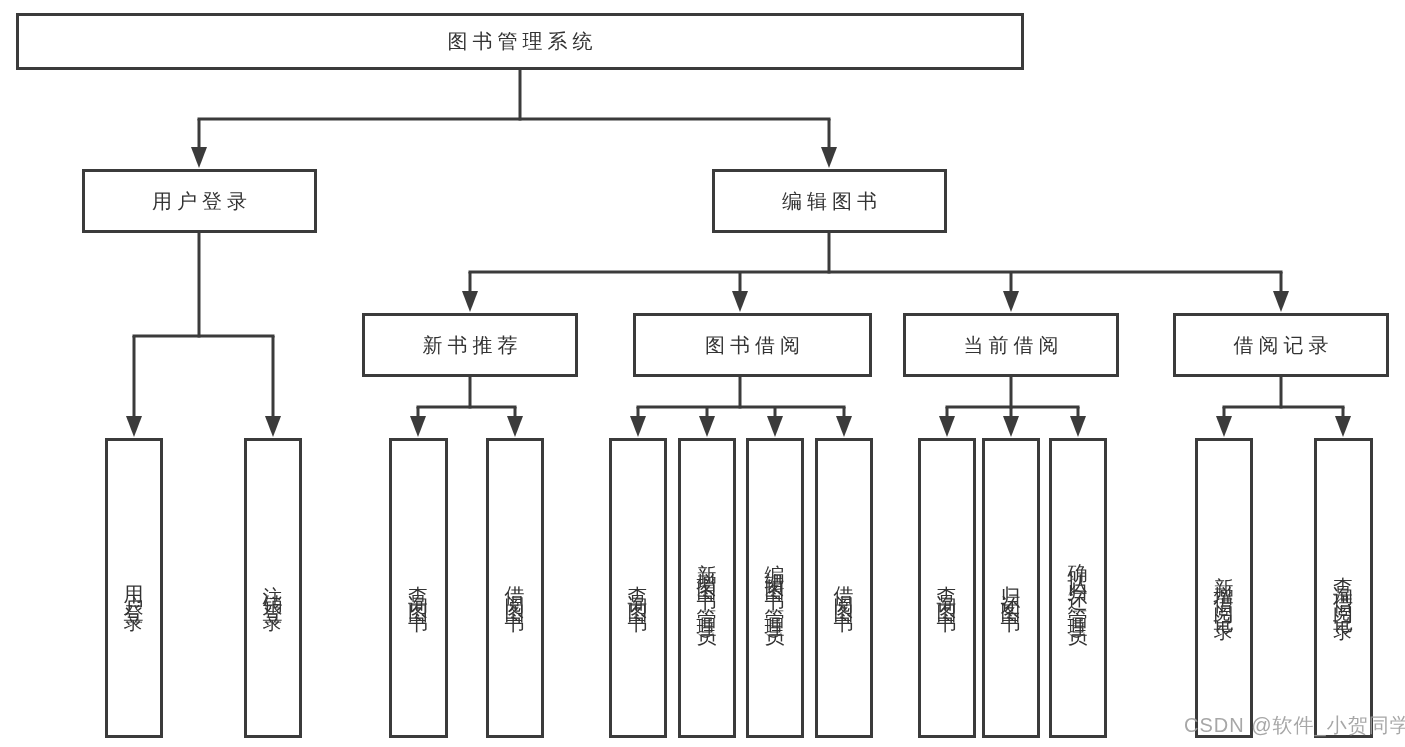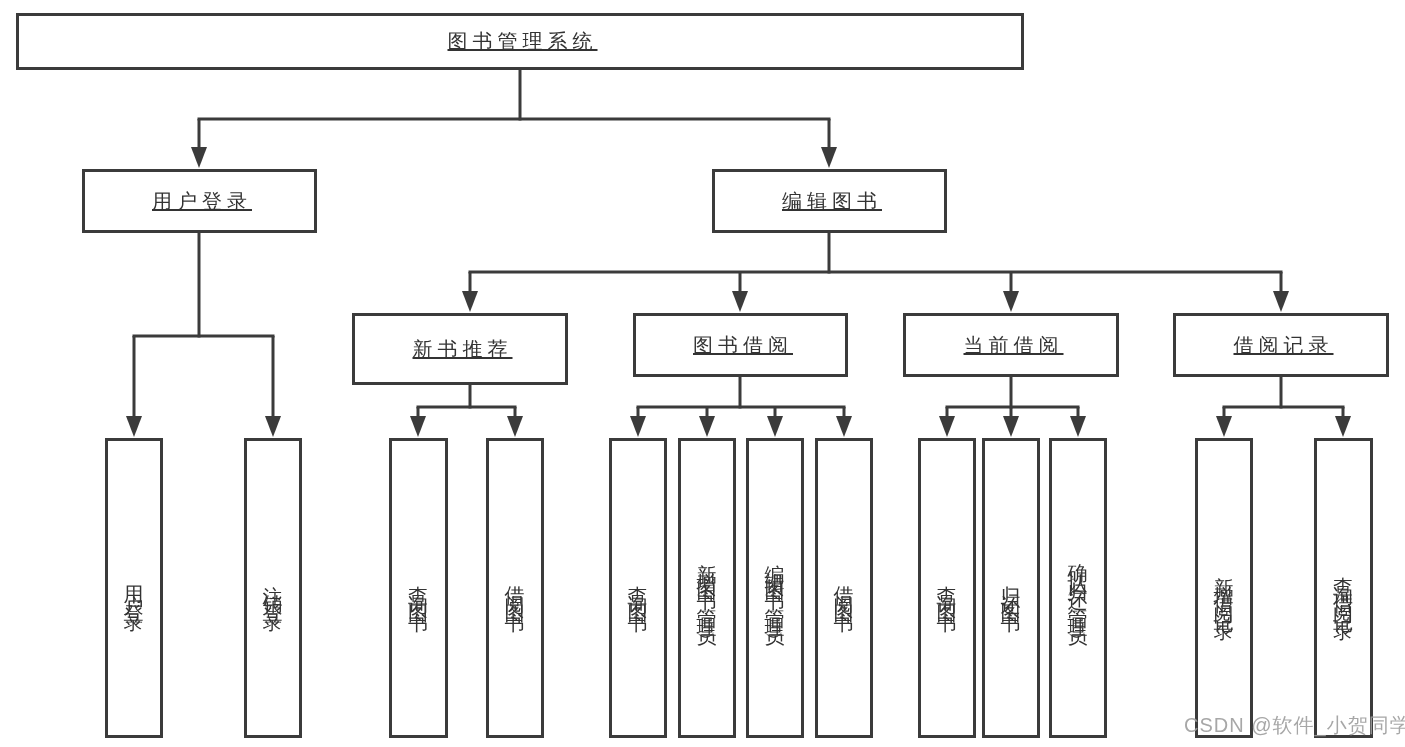--- a/index.html
+++ b/index.html
@@ -37,21 +37,20 @@
     display: flex;
     align-items: center;
     justify-content: center;
     color: var(--text);
   }
   .hbox .lbl {
     font-size: 20px;
     letter-spacing: 5px;
     text-indent: 5px; 
     white-space: nowrap;
-    text-decoration: underline;
   }
   .vbox .lbl {
     writing-mode: vertical-rl;
     text-orientation: mixed;
     font-size: 20px;
     letter-spacing: 9px;
     line-height: 1.1;
     white-space: nowrap;
   }
   .watermark {
@@ -137,24 +136,24 @@
     <span class="lbl">图书管理系统</span>
   </div>
 
   <div class="node hbox" style="left:82px;top:169px;width:235px;height:64px">
     <span class="lbl">用户登录</span>
   </div>
   <div class="node hbox" style="left:712px;top:169px;width:235px;height:64px">
     <span class="lbl">编辑图书</span>
   </div>
 
-  <div class="node hbox" style="left:352px;top:313px;width:216px;height:72px">
+  <div class="node hbox" style="left:362px;top:313px;width:216px;height:64px">
     <span class="lbl">新书推荐</span>
   </div>
-  <div class="node hbox" style="left:633px;top:313px;width:215px;height:64px">
+  <div class="node hbox" style="left:633px;top:313px;width:239px;height:64px">
     <span class="lbl">图书借阅</span>
   </div>
   <div class="node hbox" style="left:903px;top:313px;width:216px;height:64px">
     <span class="lbl">当前借阅</span>
   </div>
   <div class="node hbox" style="left:1173px;top:313px;width:216px;height:64px">
     <span class="lbl">借阅记录</span>
   </div>
 
   <div class="node vbox" style="left:105px;top:438px;width:58px;height:300px">

